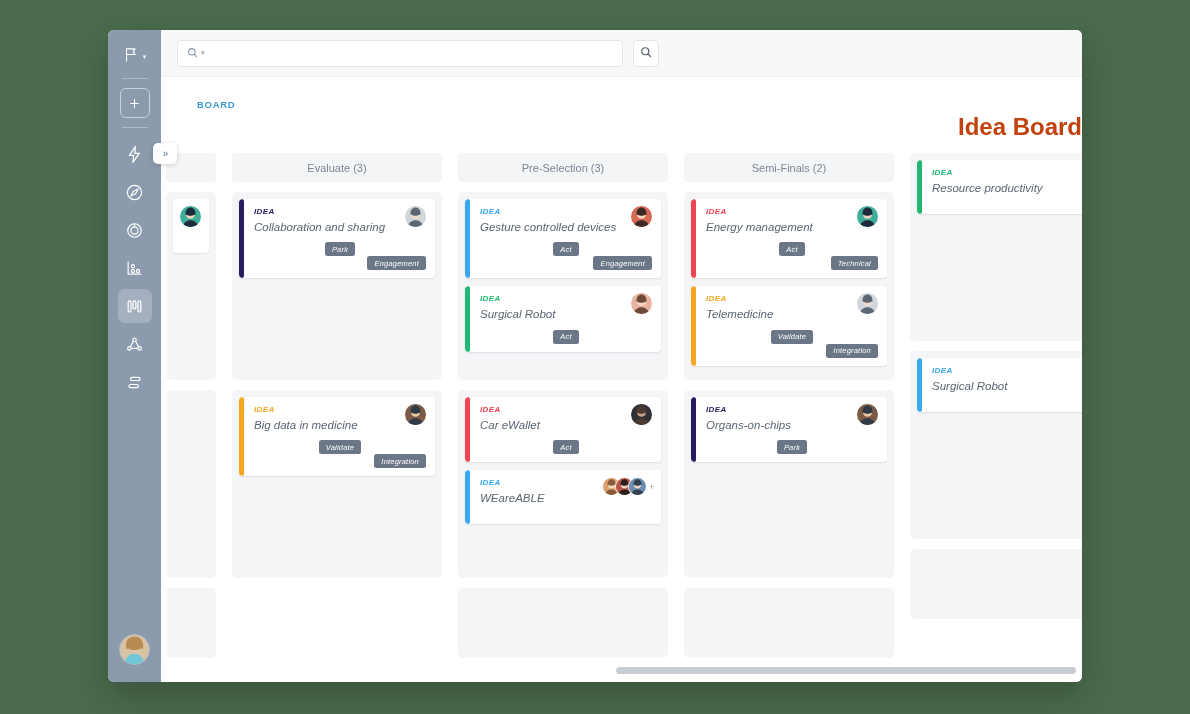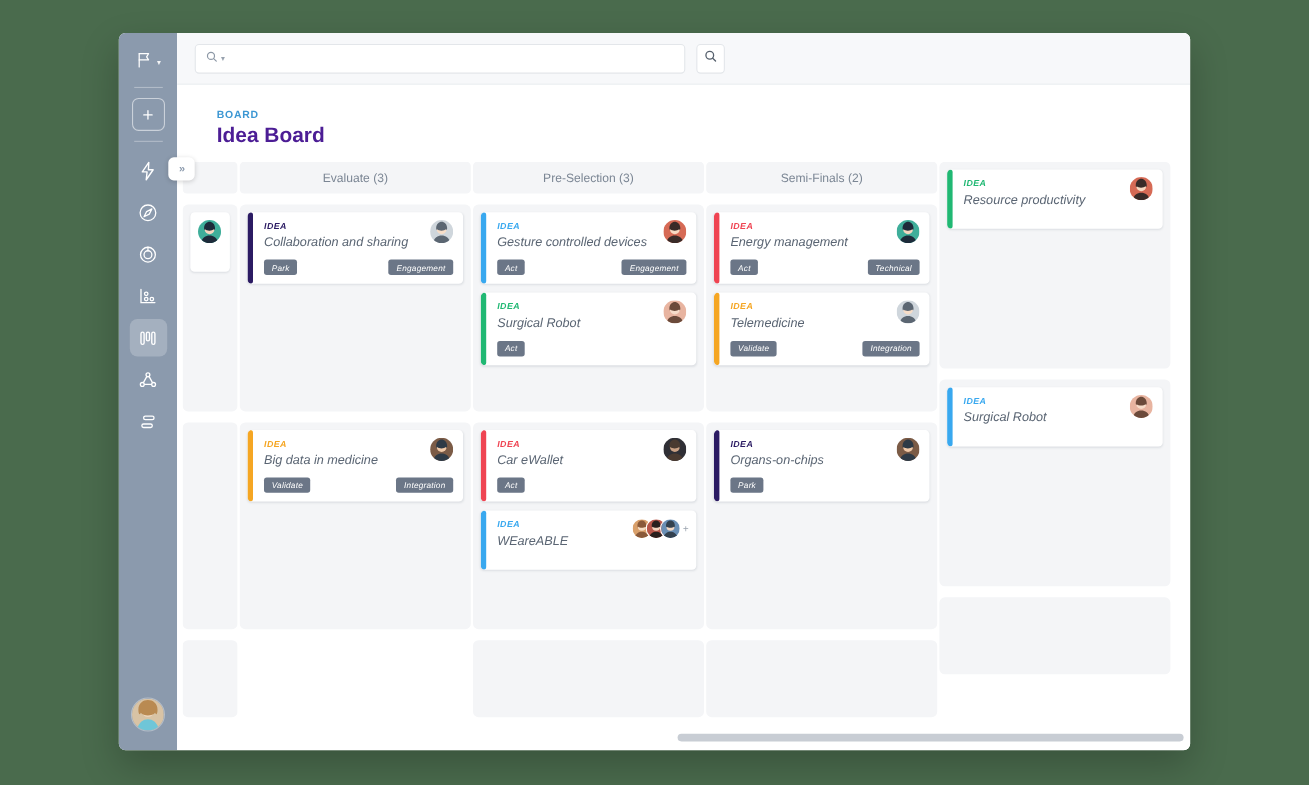--- a/index.html
+++ b/index.html
@@ -135,34 +135,35 @@
     display: flex; align-items: center; justify-content: center;
     cursor: pointer;
   }
 
   #header-block { padding: 22px 0 12px 36px; }
   #board-eyebrow {
     font-size: 9.5px; font-weight: bold; letter-spacing: .7px;
     color: #3c97d3;
   }
   #board-title {
-    font-size: 19px; font-weight: bold; color: #4c1d95;
+    font-size: 24px; font-weight: bold; color: #c2410c;
     margin-top: 3px;
+    text-align: right;
   }
 
   
   #board-scroll {
     flex: 1 1 auto;
     overflow: hidden;
     position: relative;
     padding-left: 0;
   }
   #board-inner {
     display: flex;
-    gap: 2px;
+    gap: 16px;
     padding-left: 5px;
     min-width: 100%;
   }
 
   .column { flex: 0 0 auto; width: 210px; }
   .column.partial { width: 50px; overflow: hidden; }
 
   .col-header {
     height: 29px;
     background: #f4f5f7;
@@ -223,22 +224,22 @@
   .card-avatars .av {
     width: 19px; height: 19px; border-radius: 50%;
     overflow: hidden; border: 1.5px solid #fff;
     margin-left: -6px;
   }
   .card-avatars .av:first-child { margin-left: 0; }
   .card-avatars .plus-more {
     font-size: 9px; color: #9aa3ae; margin-left: 2px;
   }
   .card-tags {
-    display: flex; align-items: center; justify-content: space-between;
-    margin-top: 8px; min-height: 13px;
+    display: flex; align-items: center; justify-content: center;
+    margin-top: 8px; min-height: 13px; flex-direction: column;
   }
   .tag {
     background: #6b7687;
     color: #ffffff;
     font-size: 7.5px;
     padding: 2.5px 7px;
     border-radius: 2.5px;
     letter-spacing: .2px;
     white-space: nowrap;
   }

